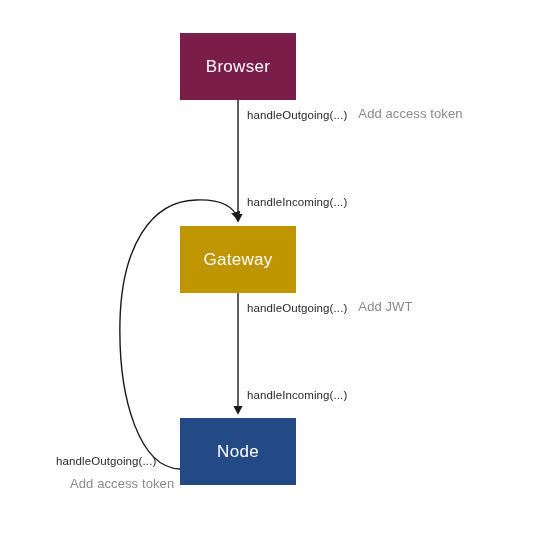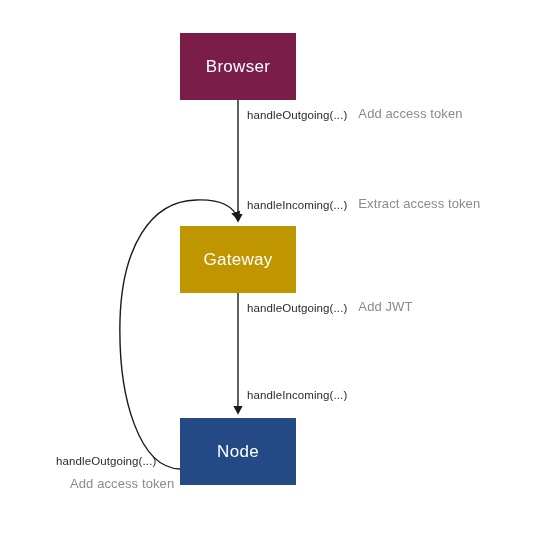--- a/index.html
+++ b/index.html
@@ -108,21 +108,20 @@
     <span class="node-label">Node</span>
   </div>
 
   <div class="edge-label" style="left:247px; top:106px;">
     <span class="fn">handleOutgoing(...)</span>
     <span class="desc">Add access token</span>
   </div>
 
   <div class="edge-label" style="left:247px; top:196px;">
     <span class="fn">handleIncoming(...)</span>
-    <span class="desc">Extract access token</span>
   </div>
 
   <div class="edge-label" style="left:247px; top:299px;">
     <span class="fn">handleOutgoing(...)</span>
     <span class="desc">Add JWT</span>
   </div>
 
   <div class="edge-label" style="left:247px; top:389px;">
     <span class="fn">handleIncoming(...)</span>
   </div>

